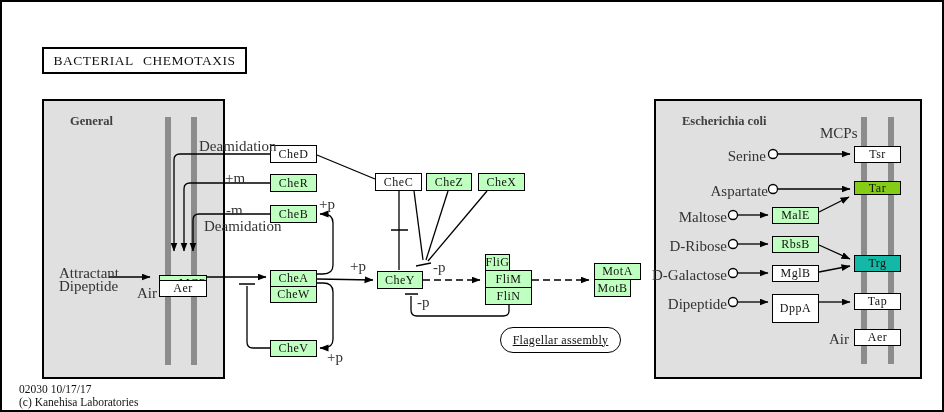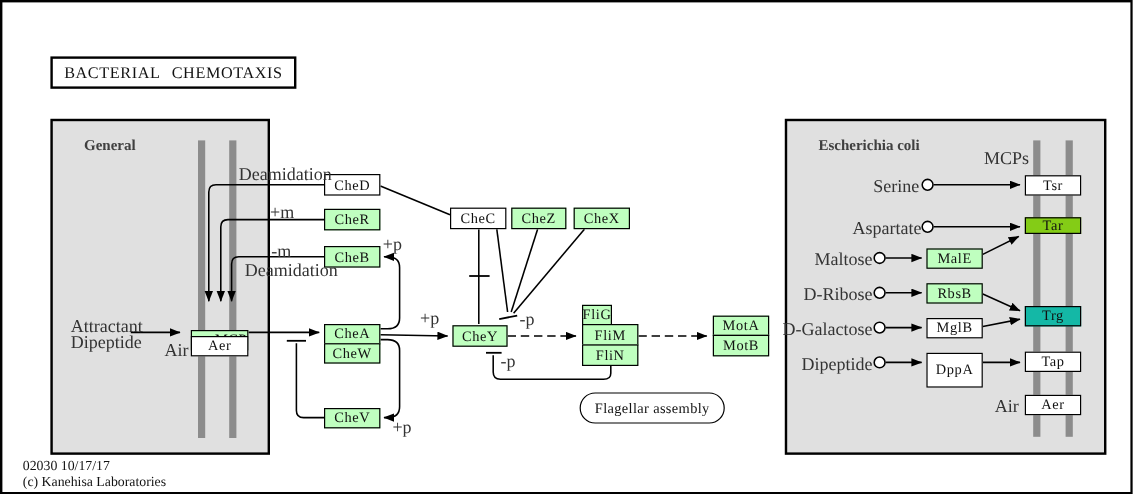--- a/index.html
+++ b/index.html
@@ -106,22 +106,22 @@
       <div class="node" style="left: 268px; top: 284px; width: 47px; height: 17px; background: rgb(191, 255, 191);">CheW</div>
       <div class="node" style="left: 268px; top: 338px; width: 47px; height: 17px; background: rgb(191, 255, 191);">CheV</div>
       <div class="node" style="left: 373px; top: 171px; width: 47px; height: 18px; background: rgb(255, 255, 255);">CheC</div>
       <div class="node" style="left: 424px; top: 171px; width: 46px; height: 18px; background: rgb(191, 255, 191);">CheZ</div>
       <div class="node" style="left: 476px; top: 171px; width: 47px; height: 18px; background: rgb(191, 255, 191);">CheX</div>
       <div class="node" style="left: 375px; top: 269px; width: 46px; height: 18px; background: rgb(191, 255, 191);">CheY</div>
       <div class="node" style="left: 483px; top: 252px; width: 25px; height: 17px; background: rgb(191, 255, 191);">FliG</div>
       <div class="node" style="left: 483px; top: 268px; width: 47px; height: 18px; background: rgb(191, 255, 191);">FliM</div>
       <div class="node" style="left: 483px; top: 285px; width: 47px; height: 18px; background: rgb(191, 255, 191);">FliN</div>
       <div class="node" style="left: 592px; top: 261px; width: 47px; height: 17px; background: rgb(191, 255, 191);">MotA</div>
-      <div class="node" style="left: 592px; top: 277px; width: 47px; height: 18px; background: rgb(191, 255, 191);">MotB</div>
-      <div class="node pill" style="left: 481px; top: 325px; width: 121px; height: 26px; background: rgb(255, 255, 255);">Flagellar assembly</div>
+      <div class="node" style="left: 592px; top: 277px; width: 37px; height: 18px; background: rgb(191, 255, 191);">MotB</div>
+      <div class="node pill" style="left: 498px; top: 325px; width: 121px; height: 26px; background: rgb(255, 255, 255); text-decoration: underline;">Flagellar assembly</div>
       <div class="node" style="left: 852px; top: 144px; width: 47px; height: 17px; background: rgb(255, 255, 255);">Tsr</div>
       <div class="node" style="left: 852px; top: 179px; width: 47px; height: 14px; background: #84cc16;">Tar</div>
       <div class="node" style="left: 770px; top: 205px; width: 47px; height: 17px; background: rgb(191, 255, 191);">MalE</div>
       <div class="node" style="left: 770px; top: 234px; width: 47px; height: 17px; background: rgb(191, 255, 191);">RbsB</div>
       <div class="node" style="left: 770px; top: 263px; width: 47px; height: 17px; background: rgb(255, 255, 255);">MglB</div>
       <div class="node" style="left: 770px; top: 292px; width: 47px; height: 29px; background: rgb(255, 255, 255);">DppA</div>
       <div class="node" style="left: 852px; top: 253px; width: 47px; height: 17px; background: #14b8a6;">Trg</div>
       <div class="node" style="left: 852px; top: 291px; width: 47px; height: 17px; background: rgb(255, 255, 255);">Tap</div>
       <div class="node" style="left: 852px; top: 327px; width: 47px; height: 17px; background: rgb(255, 255, 255);">Aer</div>
     </div>

